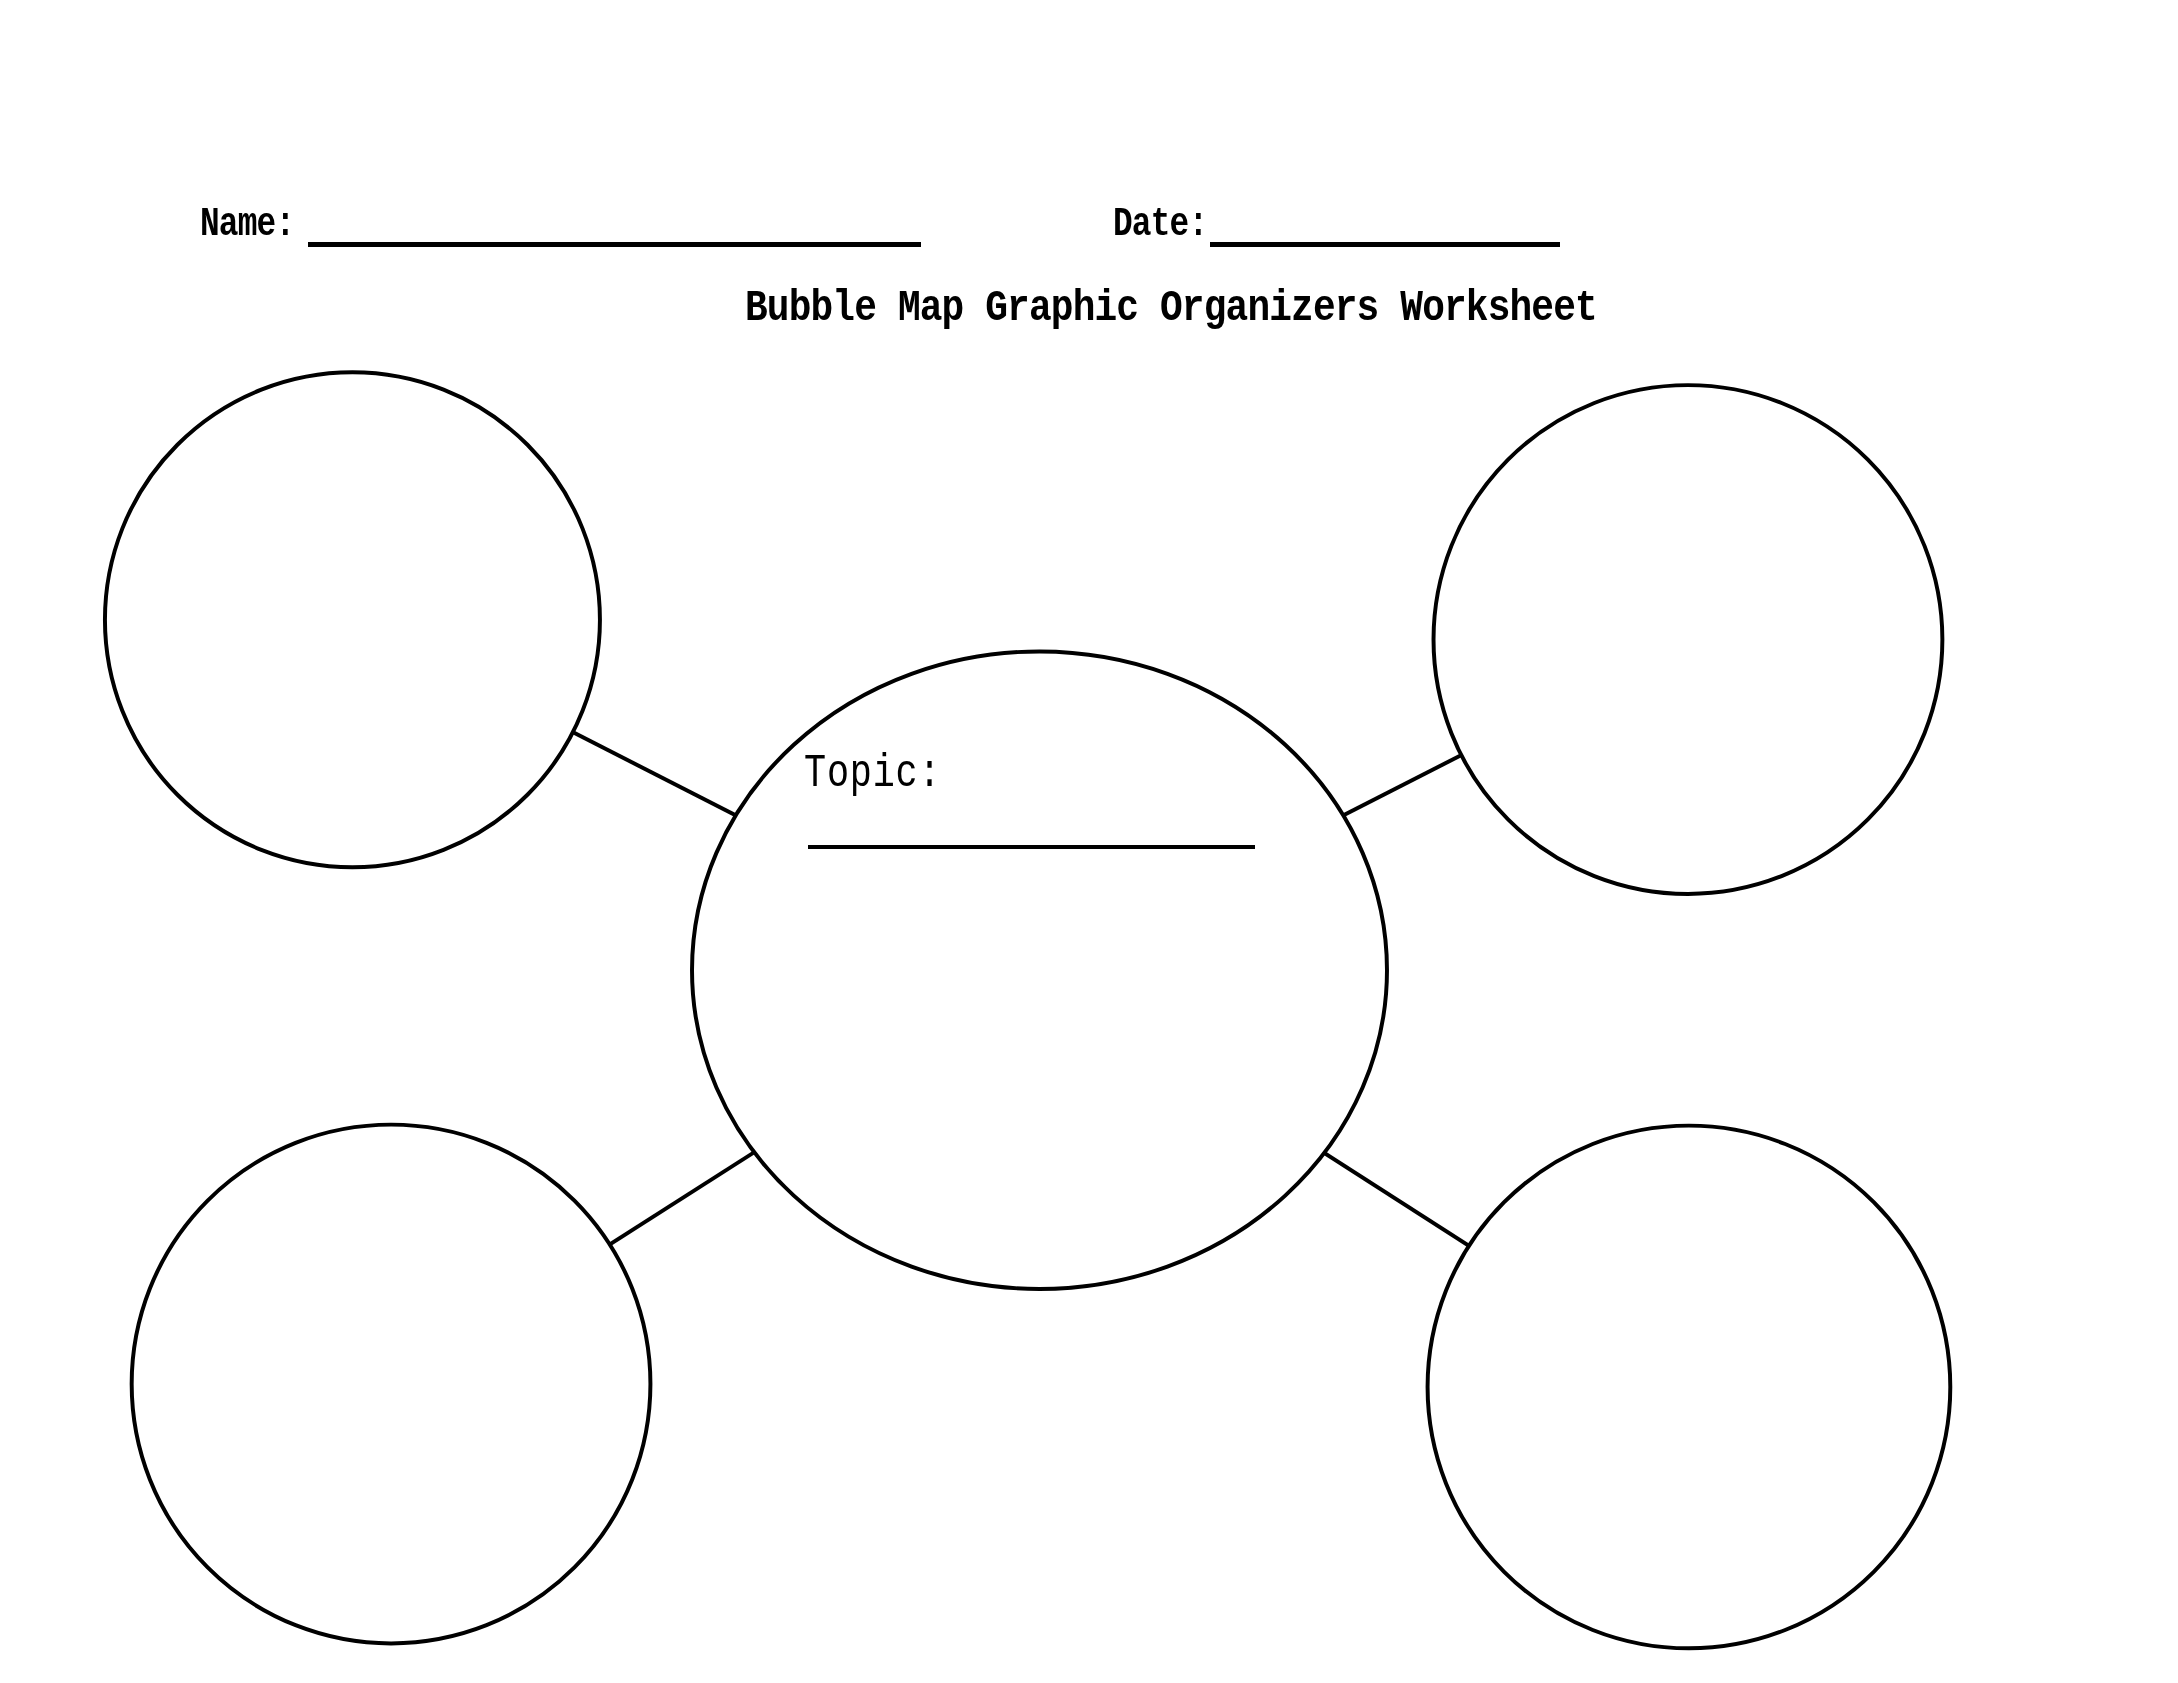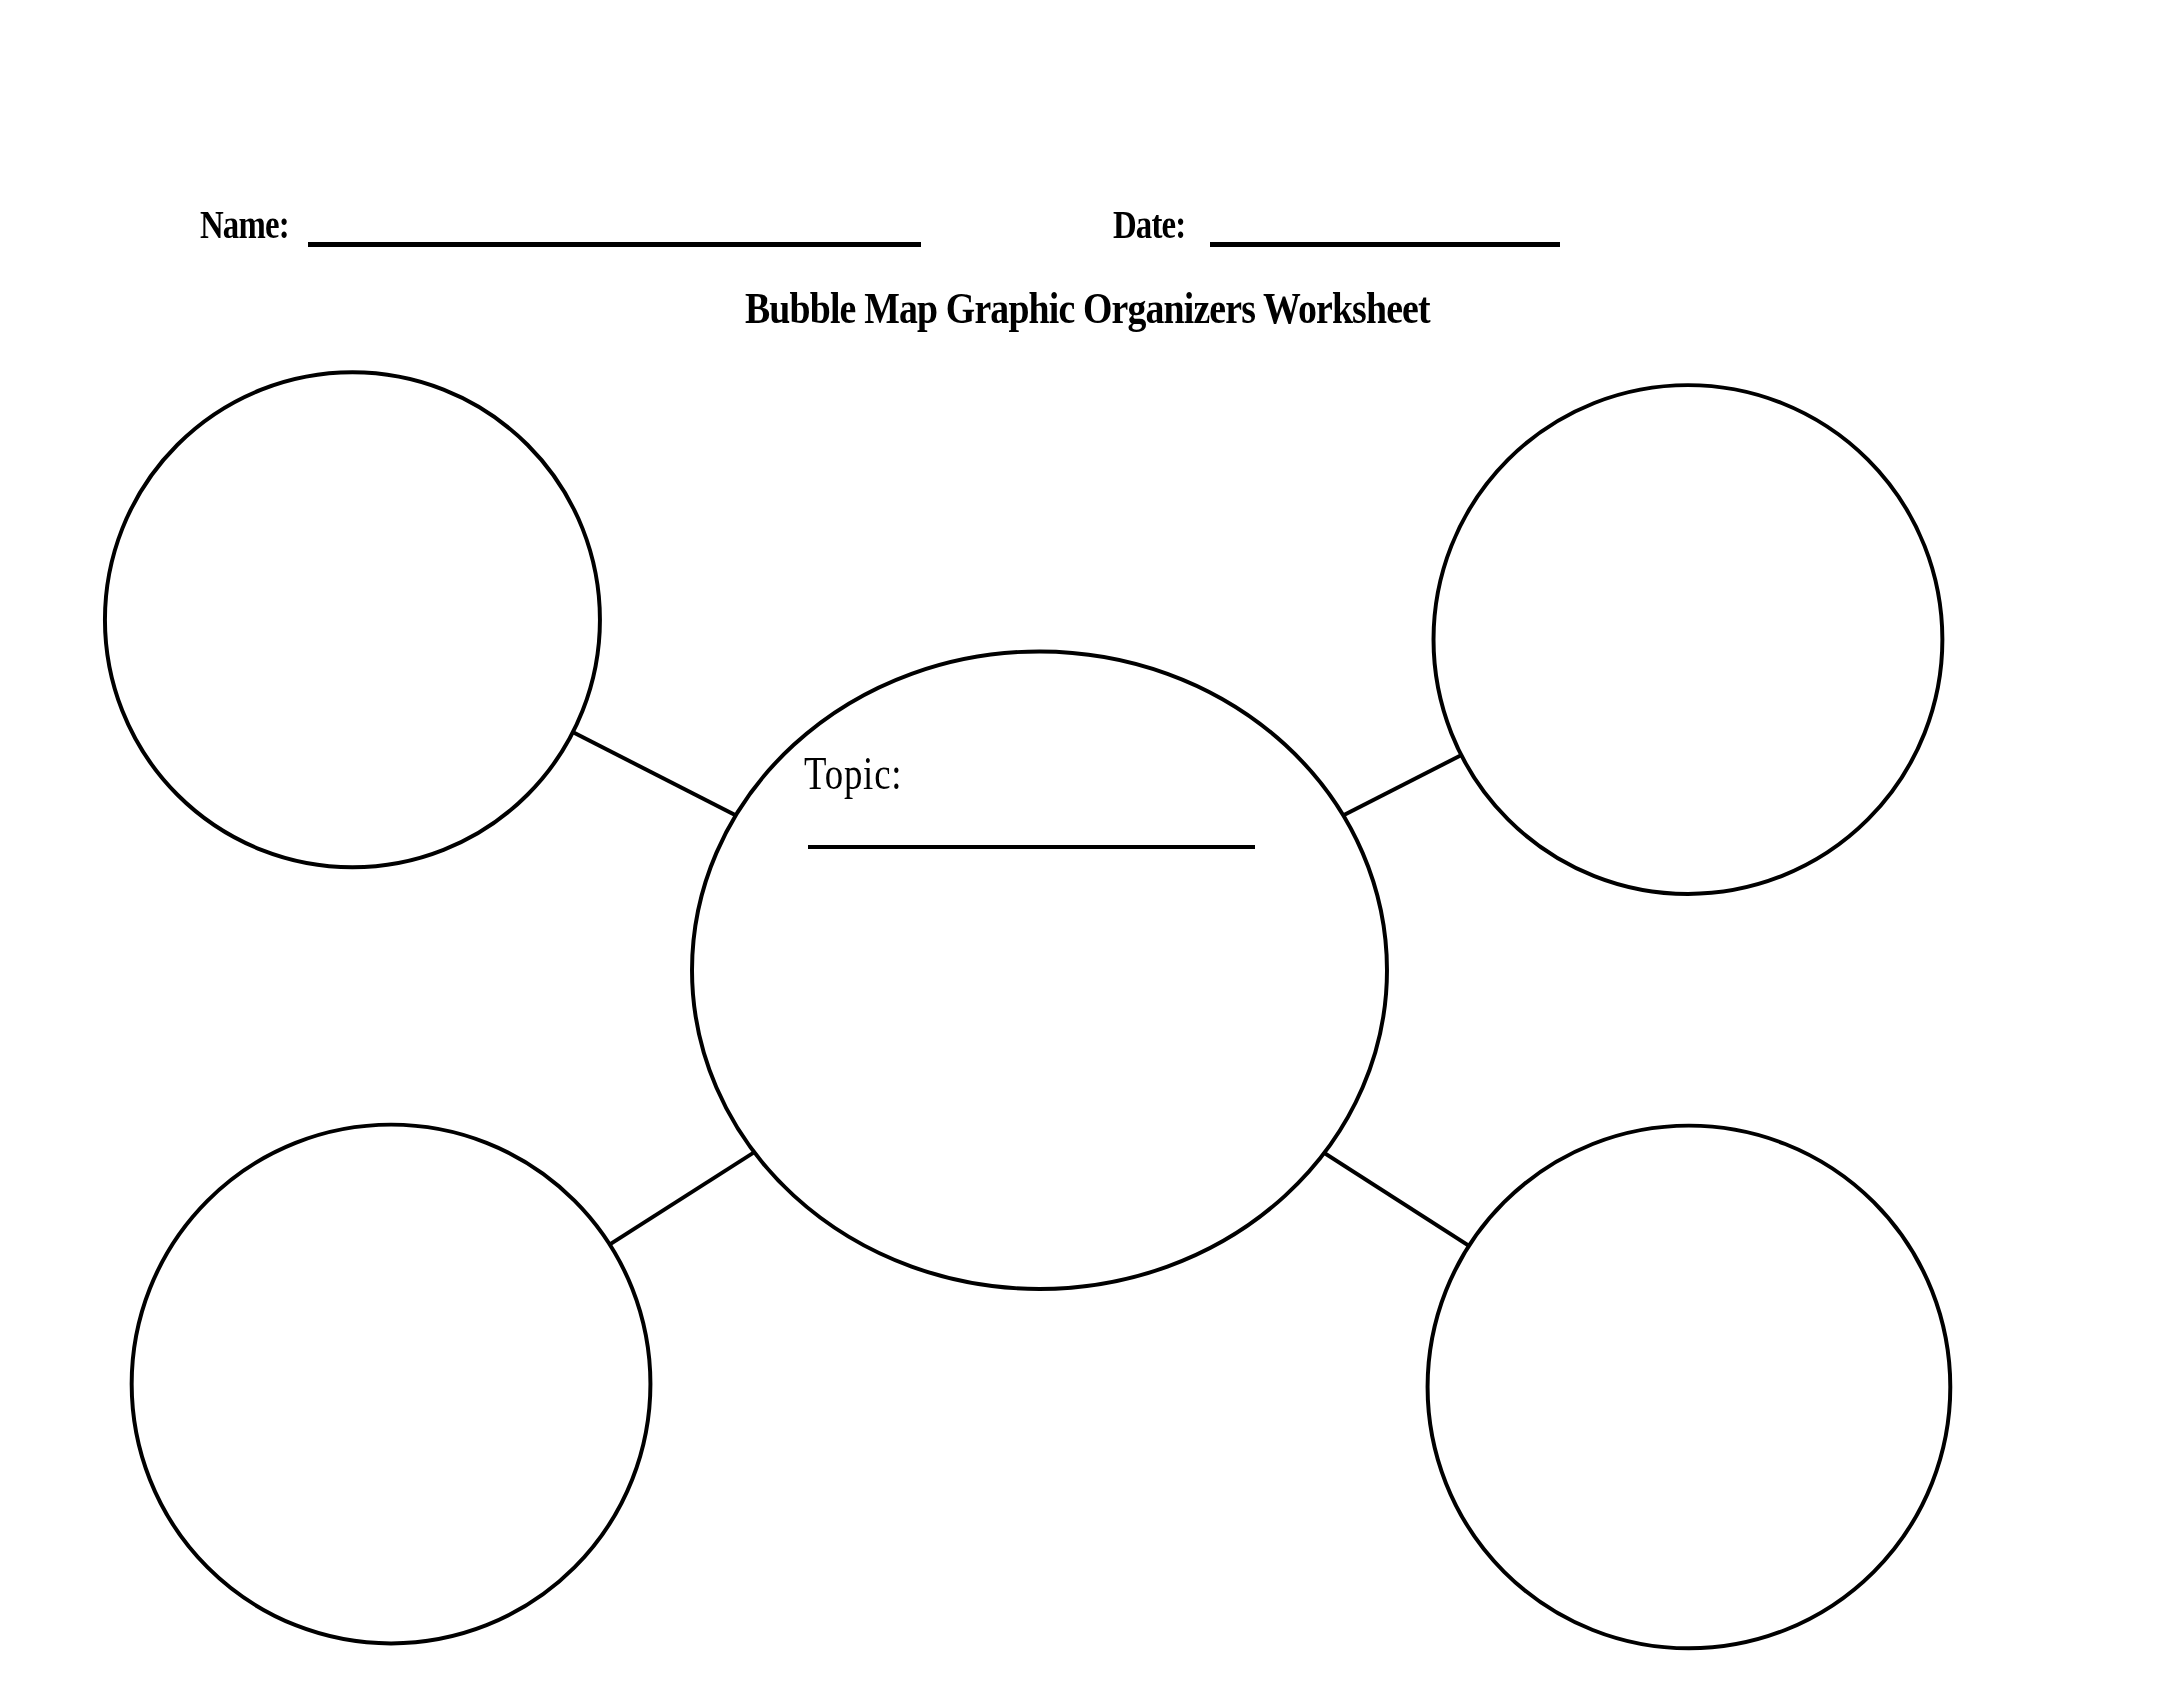--- a/index.html
+++ b/index.html
@@ -7,21 +7,21 @@
     --paper: #ffffff;
   }
   * { margin: 0; padding: 0; box-sizing: border-box; }
   html, body { background: #ffffff; }
   .page {
     position: relative;
     width: 2178px;
     height: 1683px;
     background: var(--paper);
     overflow: hidden;
-    font-family: Liberation Serif, serif;
+    font-family: Liberation Mono, monospace;
     color: var(--ink);
     border-radius: 22px;
   }
   .diagram-svg {
     position: absolute;
     left: 0; top: 0;
     width: 2178px; height: 1683px;
   }
   .hdr-label {
     position: absolute;

